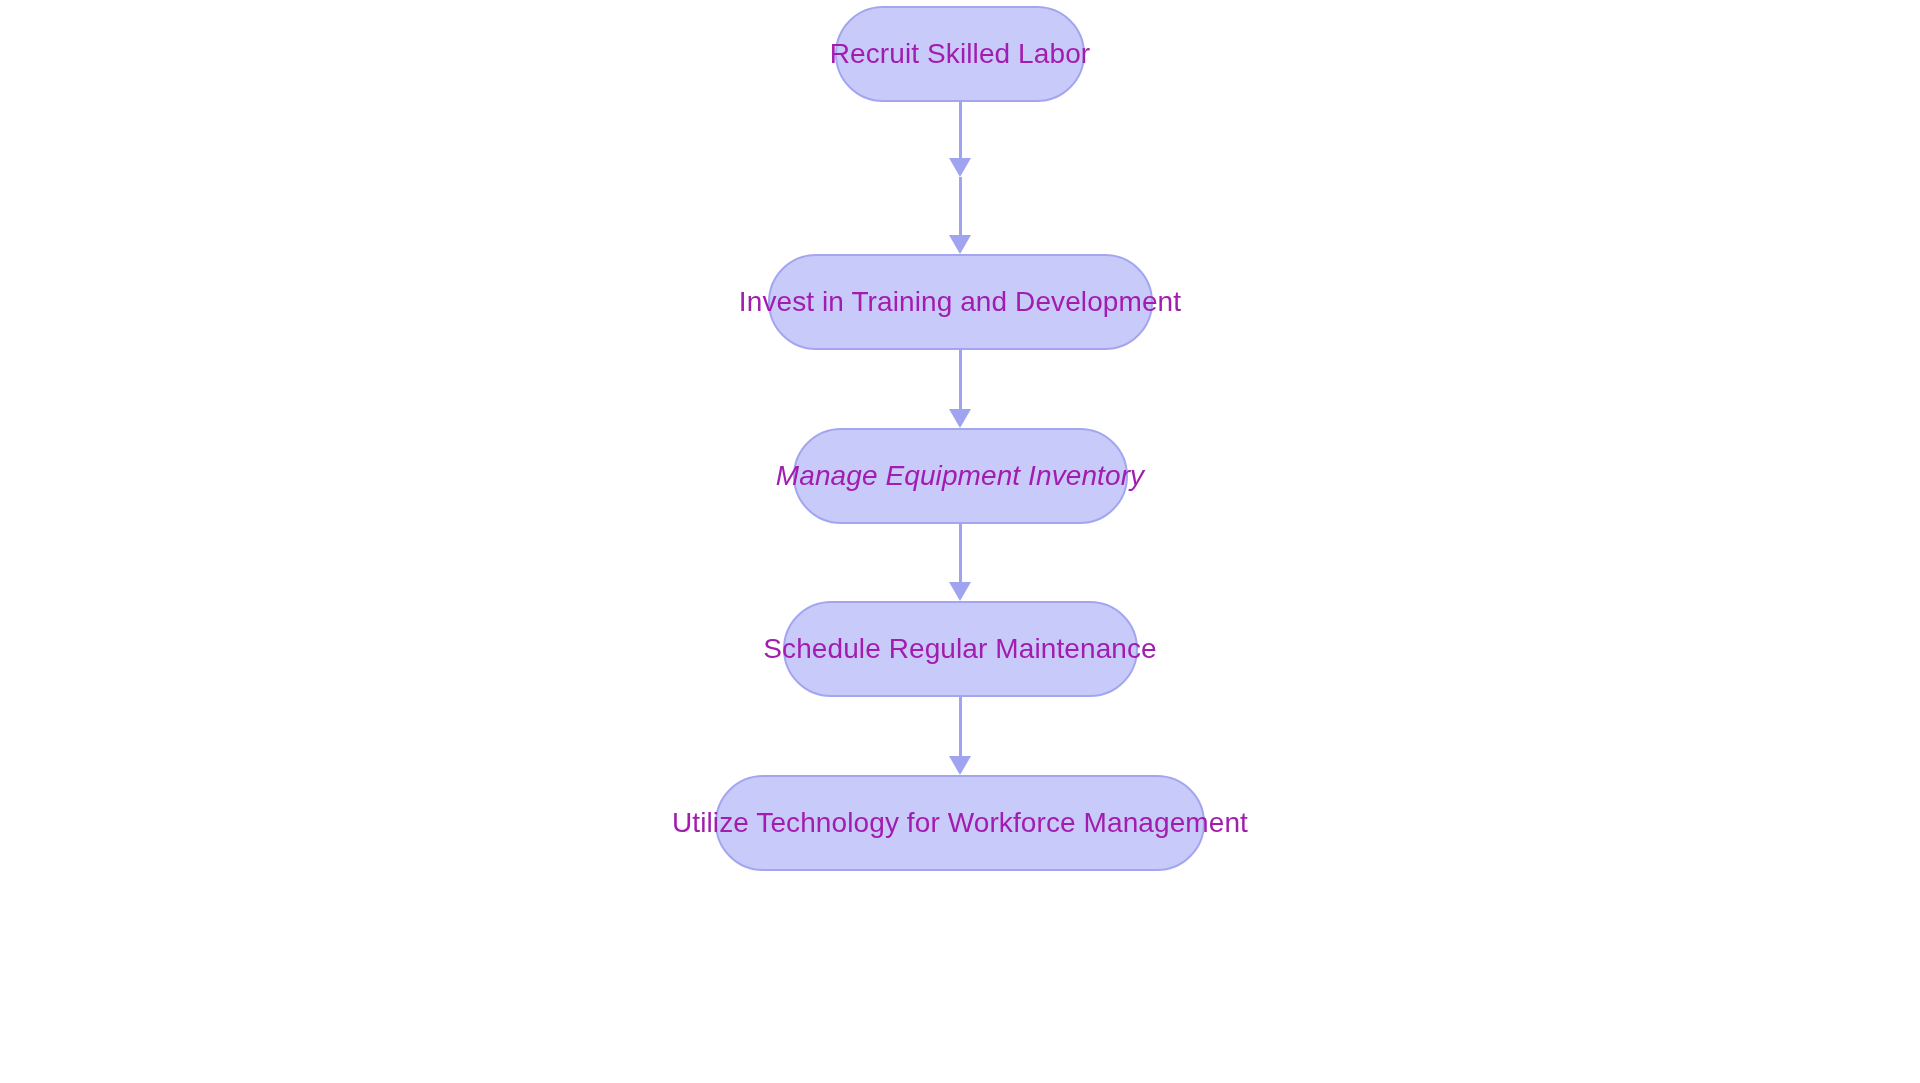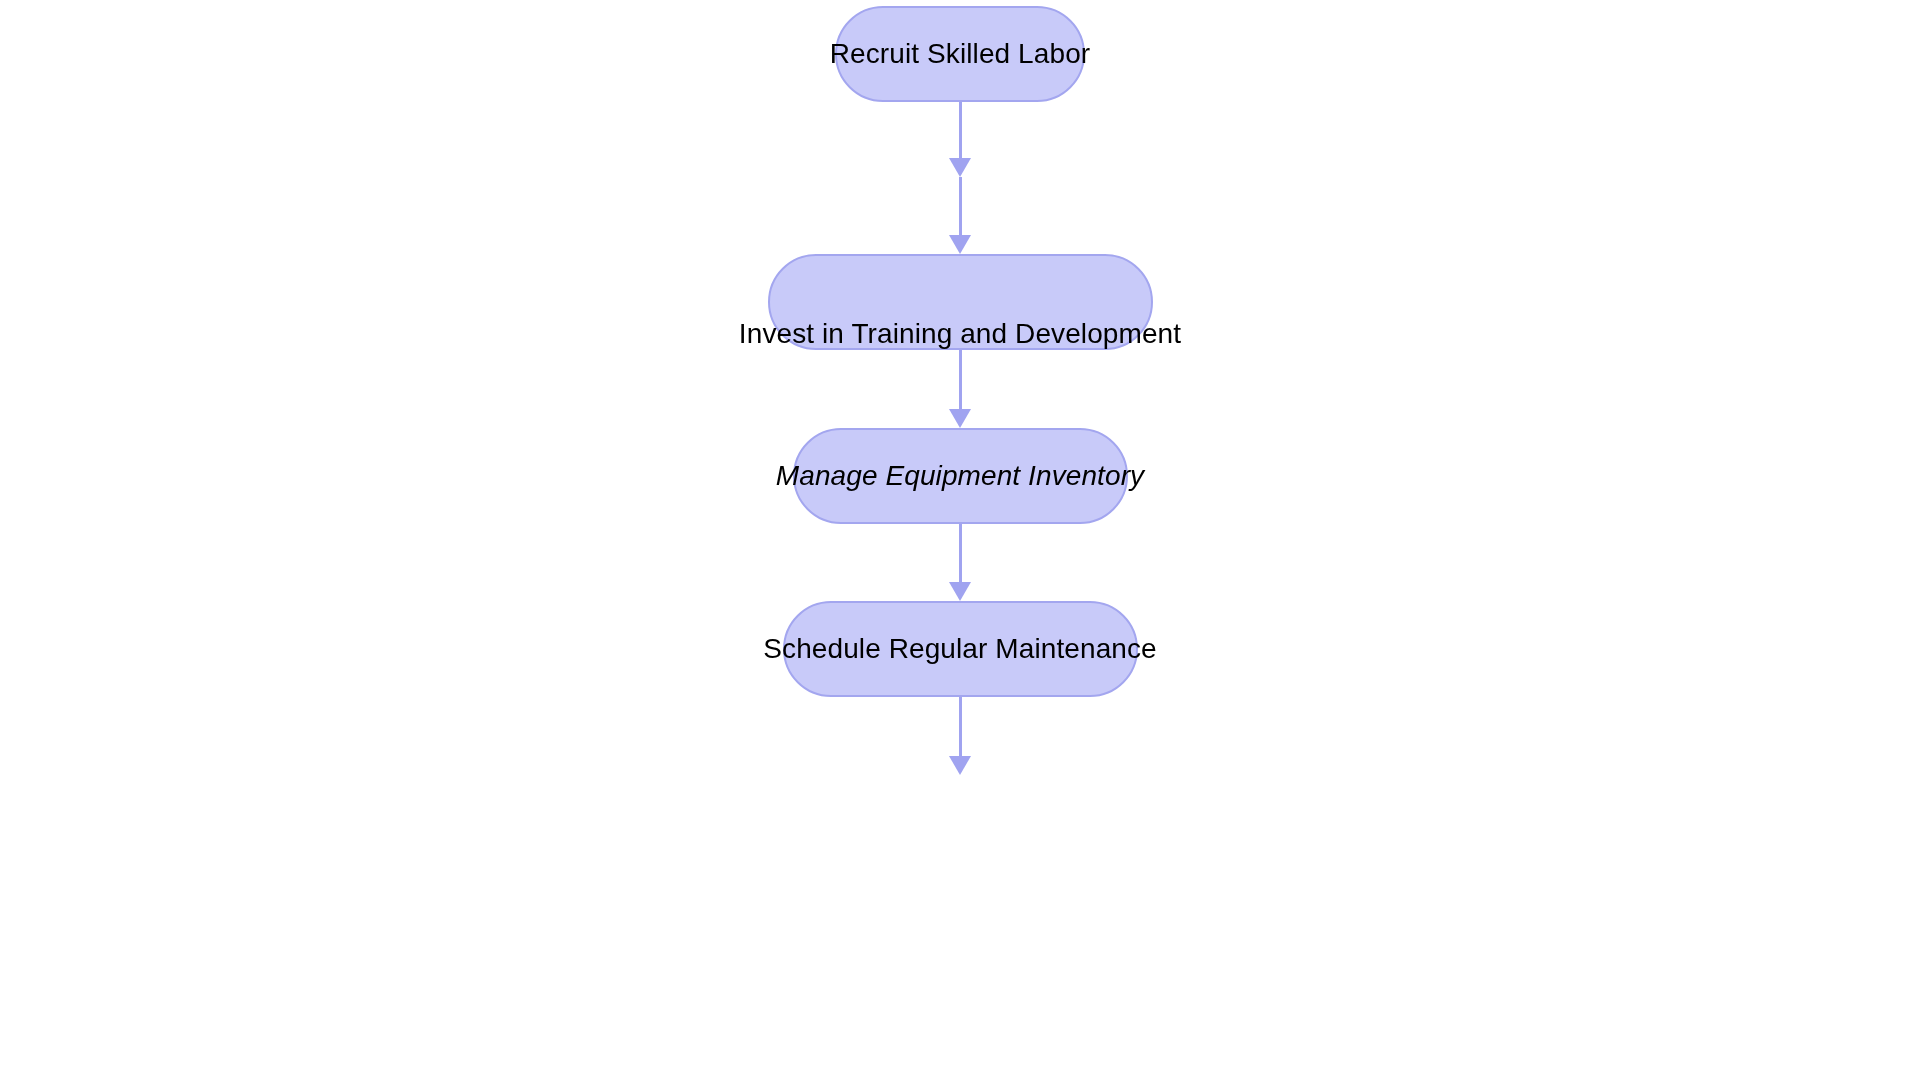--- a/index.html
+++ b/index.html
@@ -32,21 +32,21 @@
     flex-direction: column;
     align-items: center;
     justify-content: flex-start;
   }
 
   .flow-node {
     box-sizing: border-box;
     background: #c8caf9;
     border: 2px solid #a3a6ef;
     border-radius: 60px;
-    color: #000000;
+    color: #a21caf;
     font-size: 28px;
     font-weight: 400;
     letter-spacing: 0.1px;
     display: flex;
     align-items: center;
     justify-content: center;
     text-align: center;
     white-space: nowrap;
     padding: 0 46px;
     height: 96px;
@@ -74,21 +74,21 @@
     height: 0;
     border-left: 11px solid transparent;
     border-right: 11px solid transparent;
     border-top: 19px solid #a0a3f0;
     margin-top: -1px;
   }
 
   
   .n0 { width: 250px; }
   .n1 { width: 370px; }
-  .n2 { width: 385px; align-items: flex-end; }
+  .n2 { width: 385px; }
   .n3 { width: 335px; font-style: italic; }
   .n4 { width: 355px; }
   .n5 { width: 490px; }
 
   
   .c0 { height: 75px; }
   .c1 { height: 77px; }
   .c2 { height: 78px; }
   .c3 { height: 77px; }
   .c4 { height: 78px; }
@@ -138,15 +138,18 @@
 
     <div class="flow-node n4">
       <span>Schedule Regular Maintenance</span>
     </div>
 
     <div class="flow-connector c4">
       <div class="connector-line"></div>
       <div class="connector-head"></div>
     </div>
 
+    <div class="flow-node n5">
+      <span>Utilize Technology for Workforce Management</span>
+    </div>
 
   </div>
 </div>
 
 </body></html>

